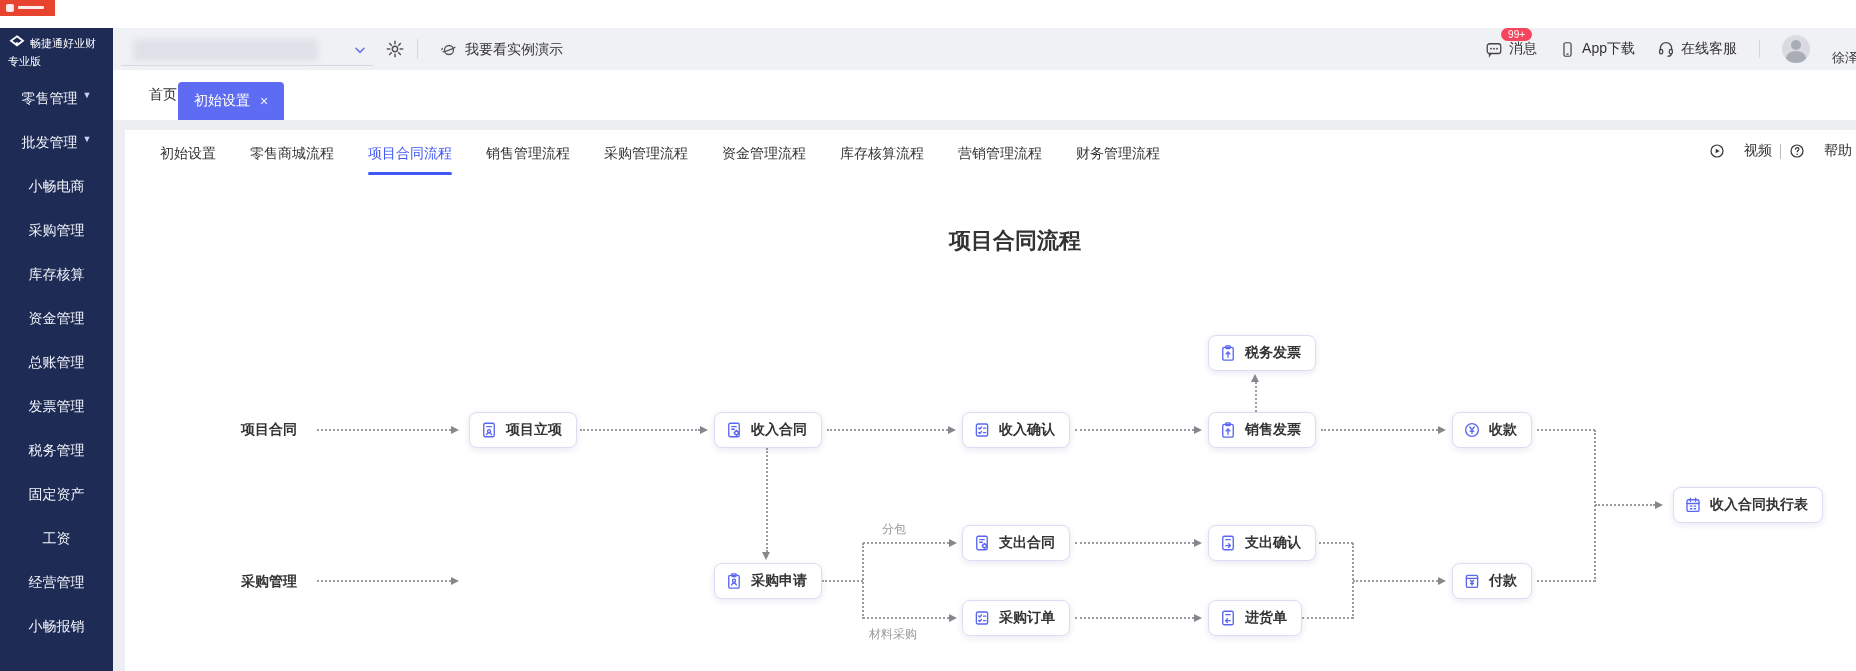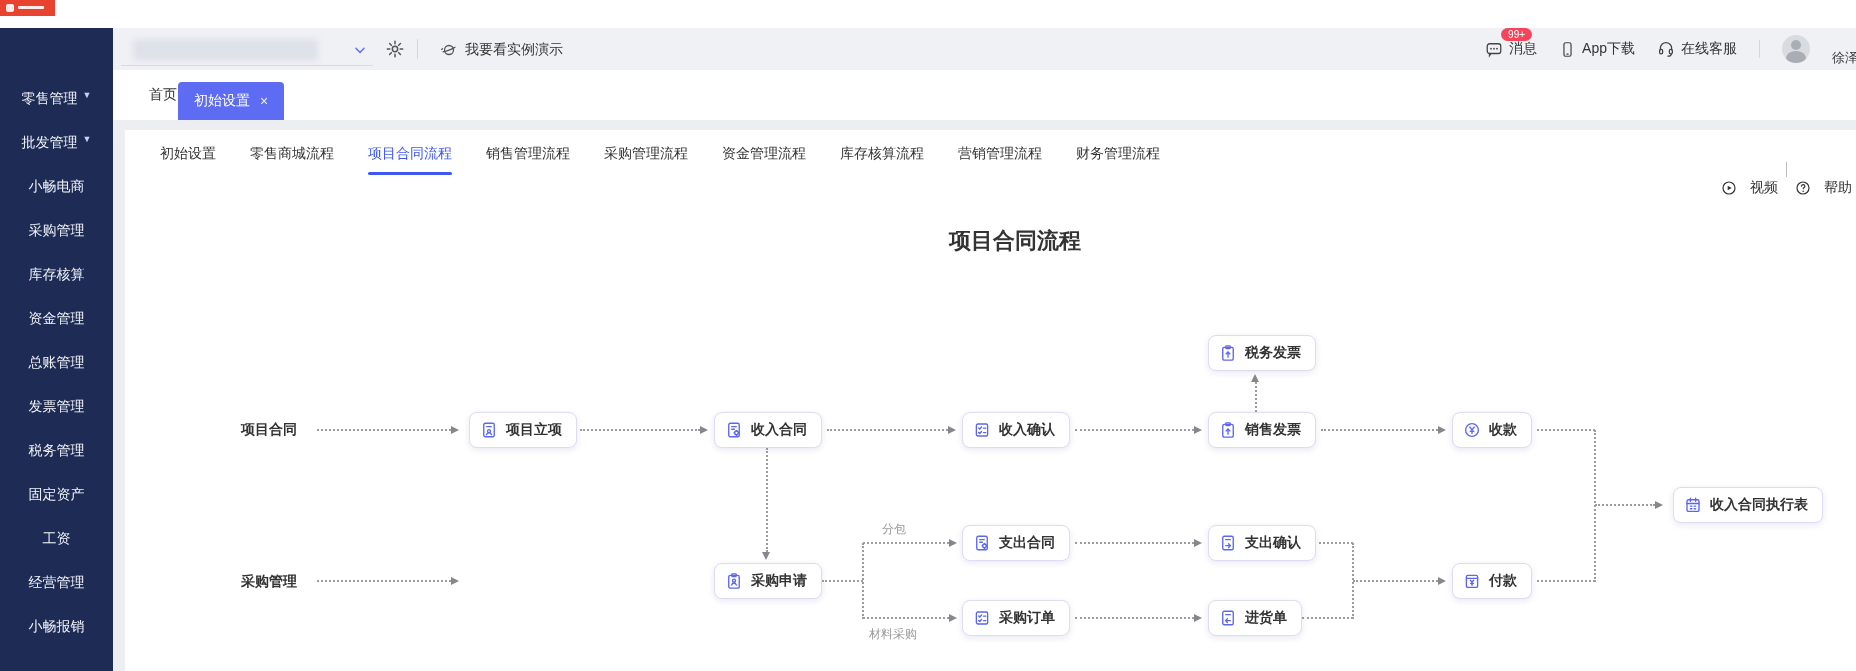--- a/index.html
+++ b/index.html
@@ -52,21 +52,21 @@
 
   
   .content { position:absolute; left:113px; top:120px; width:1743px; height:551px; background:#eceef2; }
   .panel { position:absolute; left:12px; top:10px; right:0; bottom:0; background:#fff; }
 
   .subtabs { position:absolute; left:35px; top:0; height:47px; display:flex; align-items:center; gap:34px; }
   .subtab { cursor:pointer; position:relative; height:47px; display:flex; align-items:center; color:#333; }
   .subtab.active { color:#3f57f5; }
   .subtab.active::after { content:""; position:absolute; left:0; right:0; bottom:2px; height:3px; background:#3f57f5; border-radius:2px; }
   .help-links { position:absolute; right:4px; top:12px; display:flex; align-items:center; gap:8px; color:#333; }
-  .help-links .hlk { display:flex; align-items:center; gap:13px; cursor:pointer;margin-top:37px; }
+  .help-links .hlk { display:flex; align-items:center; gap:19px; cursor:pointer; }
   .hl-sep { width:1px; height:15px; background:#bbb; }
 
   
   .diagram { position:absolute; inset:0; }
   .dg-title { position:absolute; left:890px; top:96px; transform:translateX(-50%); font-size:22px; color:#333; }
   .row-label { position:absolute; font-weight:700; color:#333;font-family:Liberation Serif, serif; }
   .branch-label { position:absolute; font-size:12px; color:#999; }
   .node { position:absolute; height:36px; display:inline-flex; align-items:center; gap:8px;
     padding:0 14px 0 10px; background:#fff; border:1px solid #dddcf4; border-radius:8px;
     box-shadow:0 2px 6px rgba(90,90,160,.14); font-weight:600; color:#333; white-space:nowrap; cursor:pointer; }
@@ -82,20 +82,30 @@
 <body>
 
 <div class="top-strip">
   <div class="win-badge">
       <i></i>
       <i></i>
     </div>
 </div>
 
 <aside class="sidebar">
+  <div class="logo-block">
+    <div class="logo-row">
+      <svg width="18" height="18" viewBox="0 0 24 24" fill="none" stroke="#fff" stroke-width="2.4">
+          <path d="M12 3l8 6-8 6-8-6z"></path>
+          <path d="M12 10.5l3 2.2-3 2.3-3-2.3z" fill="#fff" stroke="none"></path>
+        </svg>
+      <span class="logo-title">畅捷通好业财</span>
+    </div>
+    <div class="edition">专业版</div>
+  </div>
   <nav class="nav">
     <div class="nav-item">
         <span>零售管理</span>
         <span class="caret">▼</span>
       </div>
     <div class="nav-item">
         <span>批发管理</span>
         <span class="caret">▼</span>
       </div>
     <div class="nav-item">

